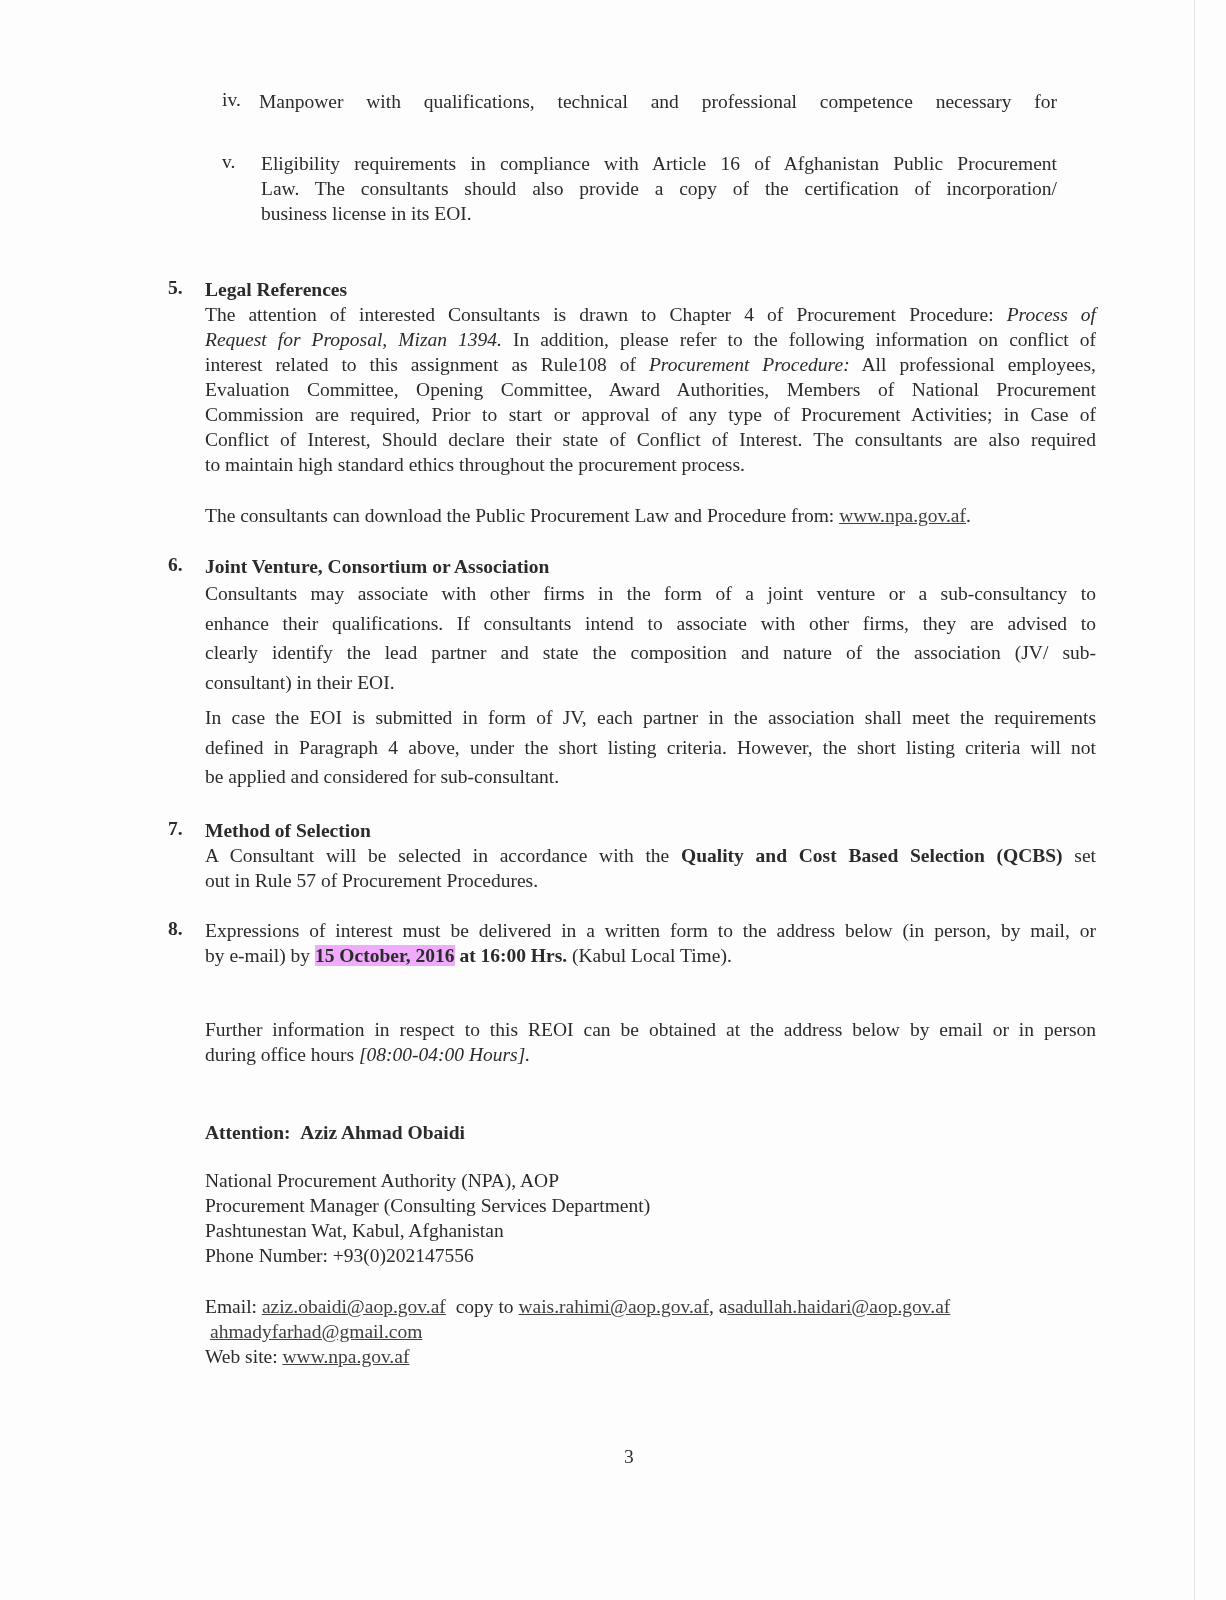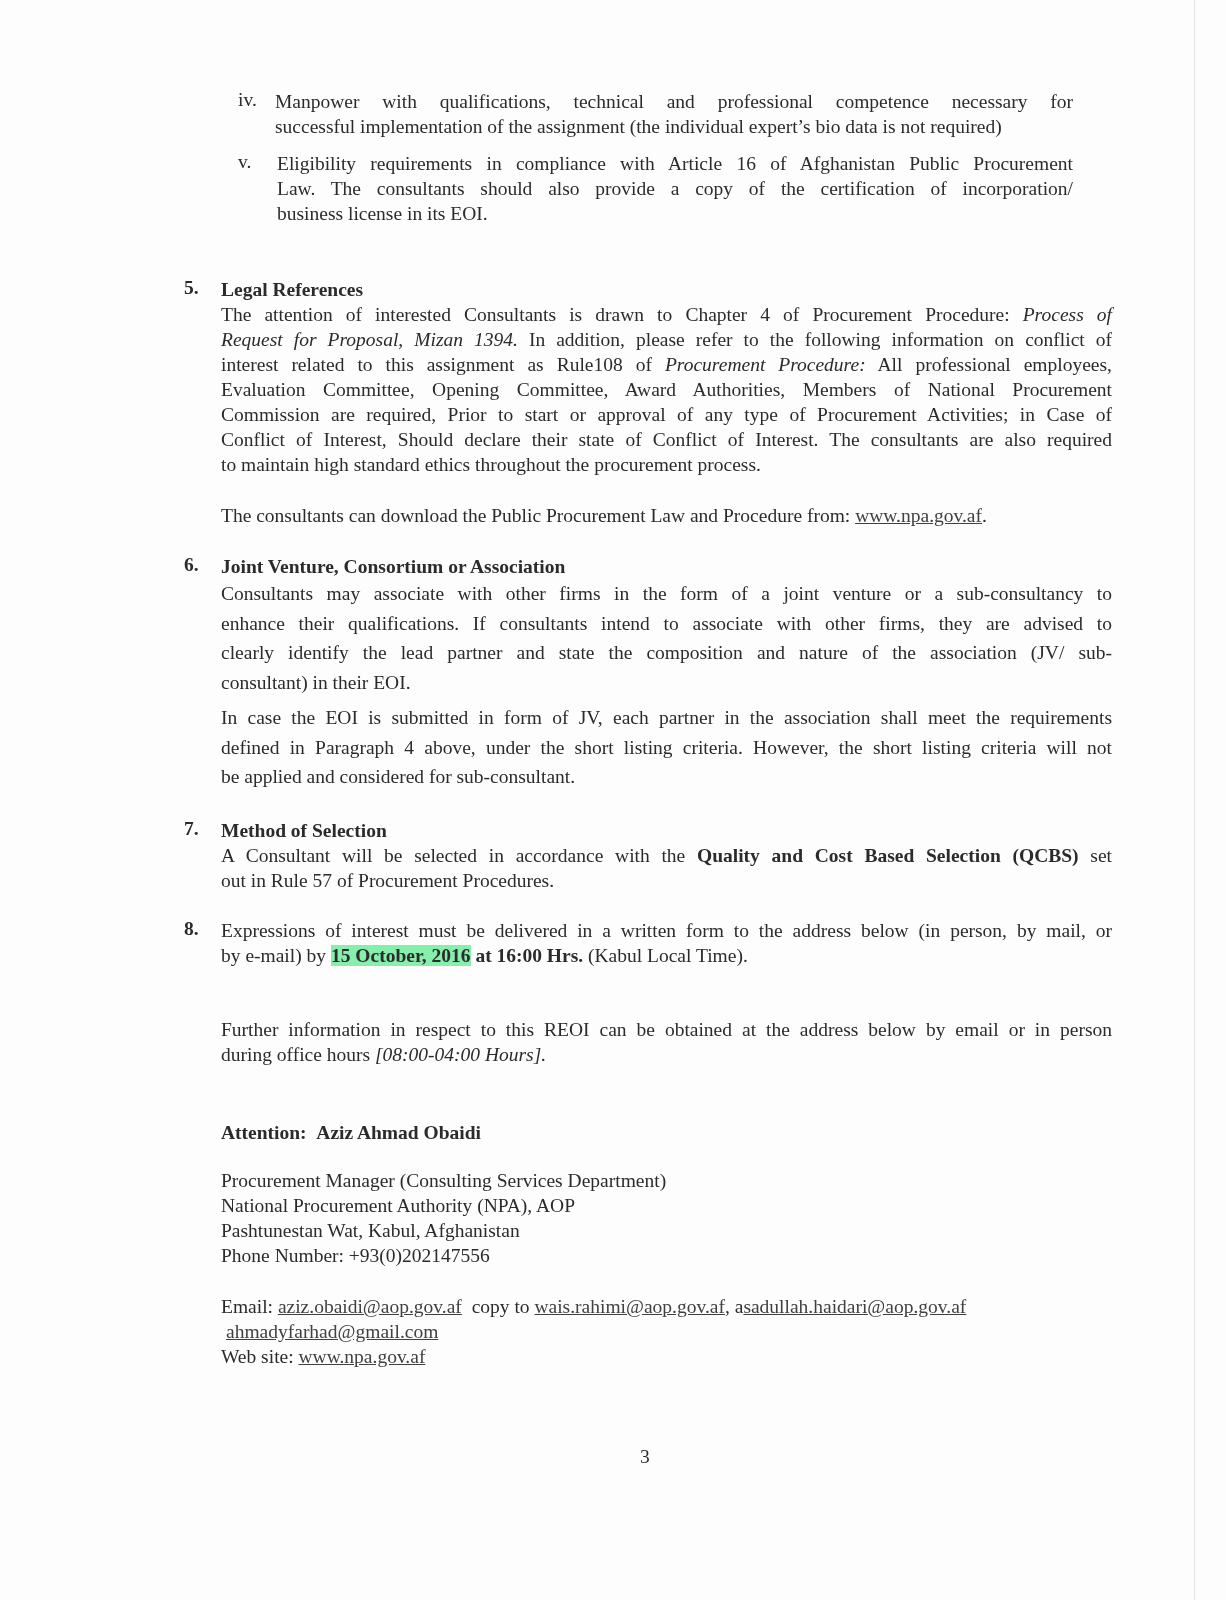--- a/index.html
+++ b/index.html
@@ -9,43 +9,42 @@
     position: relative;
     overflow: hidden;
     font-family: "Liberation Serif", "DejaVu Serif", serif;
     color: #2b2b2b;
     font-size: 19.5px;
   }
   .edge-line {
     position: absolute; left: 1194px; top: 0; width: 1px; height: 1600px;
     background: #e6e6e6;
   }
-  .page { position: absolute; left: 16px; top: 0; width: 1068px; height: 1600px; }
+  .page { position: absolute; left: 0; top: 0; width: 1068px; height: 1600px; }
   .blk { position: absolute; }
   .line { white-space: nowrap; line-height: 25px; }
   .just { text-align: justify; text-align-last: justify; white-space: normal; }
   .num { position: absolute; font-weight: bold; }
   .hd { font-weight: bold; }
   a, .link { color: #404040; text-decoration: underline; }
   i { font-style: italic; }
   b { font-weight: bold; }
-  .hl { background: #86efac; font-weight: bold; }
+  .hl { background: #f0abfc; font-weight: bold; }
   .roman { position: absolute; }
 </style>
 </head>
 <body>
 
 <div class="edge-line"></div>
 
 <div class="page">
 
   <div class="roman" style="left:222px; top:89px;">iv.</div>
   <div class="blk" style="left:259px; top:89px; width:798px;">
     <div class="line just">Manpower with qualifications, technical and professional competence necessary for</div>
-    <div class="line">successful implementation of the assignment (the individual expert’s bio data is not required)</div>
   </div>
 
   <div class="roman" style="left:222px; top:151px;">v.</div>
   <div class="blk" style="left:261px; top:151px; width:796px;">
     <div class="line just">Eligibility requirements in compliance with Article 16 of Afghanistan Public Procurement</div>
     <div class="line just">Law. The consultants should also provide a copy of the certification of incorporation/</div>
     <div class="line">business license in its EOI.</div>
   </div>
 
   <div class="num" style="left:168px; top:277px;">5.</div>
@@ -106,22 +105,22 @@
     <div class="line">
       <span>during office hours </span><i>[08:00-04:00 Hours].</i>
     </div>
   </div>
 
   <div class="blk line hd" style="left:205px; top:1120px;text-align:right;">
     <span>Attention:</span>&nbsp;&nbsp;<span>Aziz Ahmad Obaidi</span>
   </div>
 
   <div class="blk" style="left:205px; top:1168px;">
+    <div class="line">National Procurement Authority (NPA), AOP</div>
     <div class="line">Procurement Manager (Consulting Services Department)</div>
-    <div class="line">National Procurement Authority (NPA), AOP</div>
     <div class="line">Pashtunestan Wat, Kabul, Afghanistan</div>
     <div class="line">Phone Number: +93(0)202147556</div>
   </div>
 
   <div class="blk" style="left:205px; top:1294px;">
     <div class="line">
       <span>Email: </span><a class="link">aziz.obaidi@aop.gov.af</a><span style="white-space:pre;">  copy to </span><a class="link">wais.rahimi@aop.gov.af</a><span>, a</span><a class="link">sadullah.haidari@aop.gov.af</a>
     </div>
     <div class="line" style="padding-left:5px;">
       <a class="link">ahmadyfarhad@gmail.com</a>

